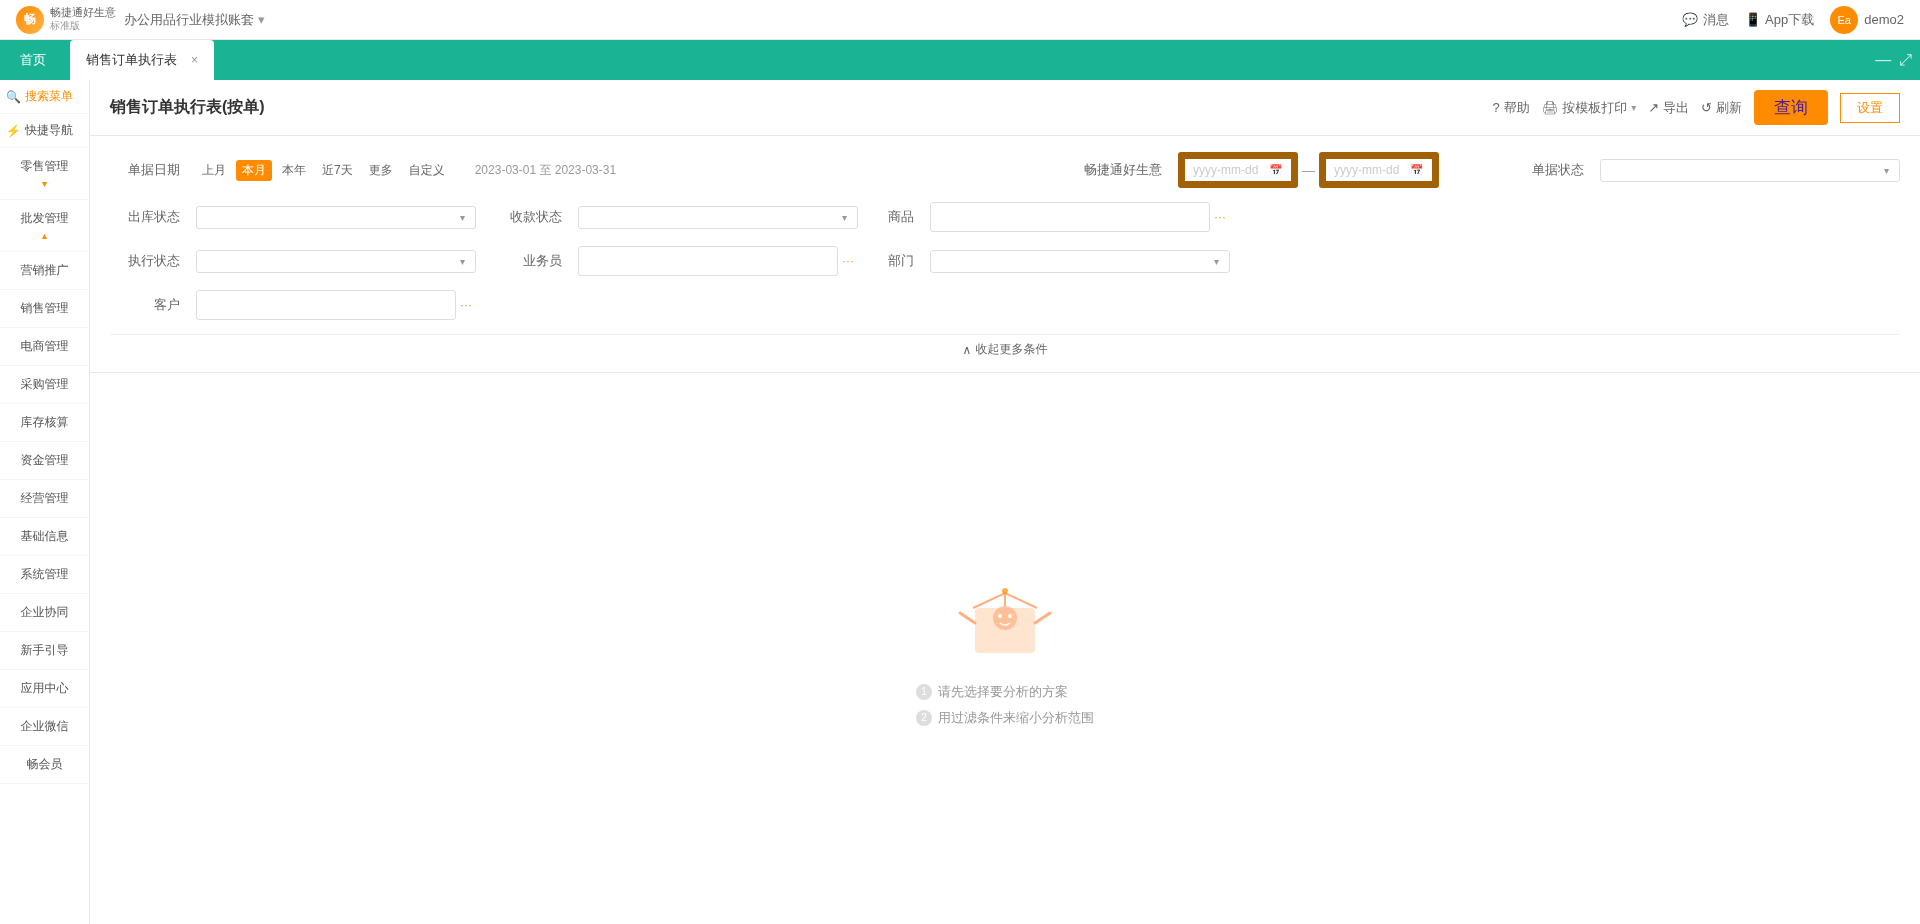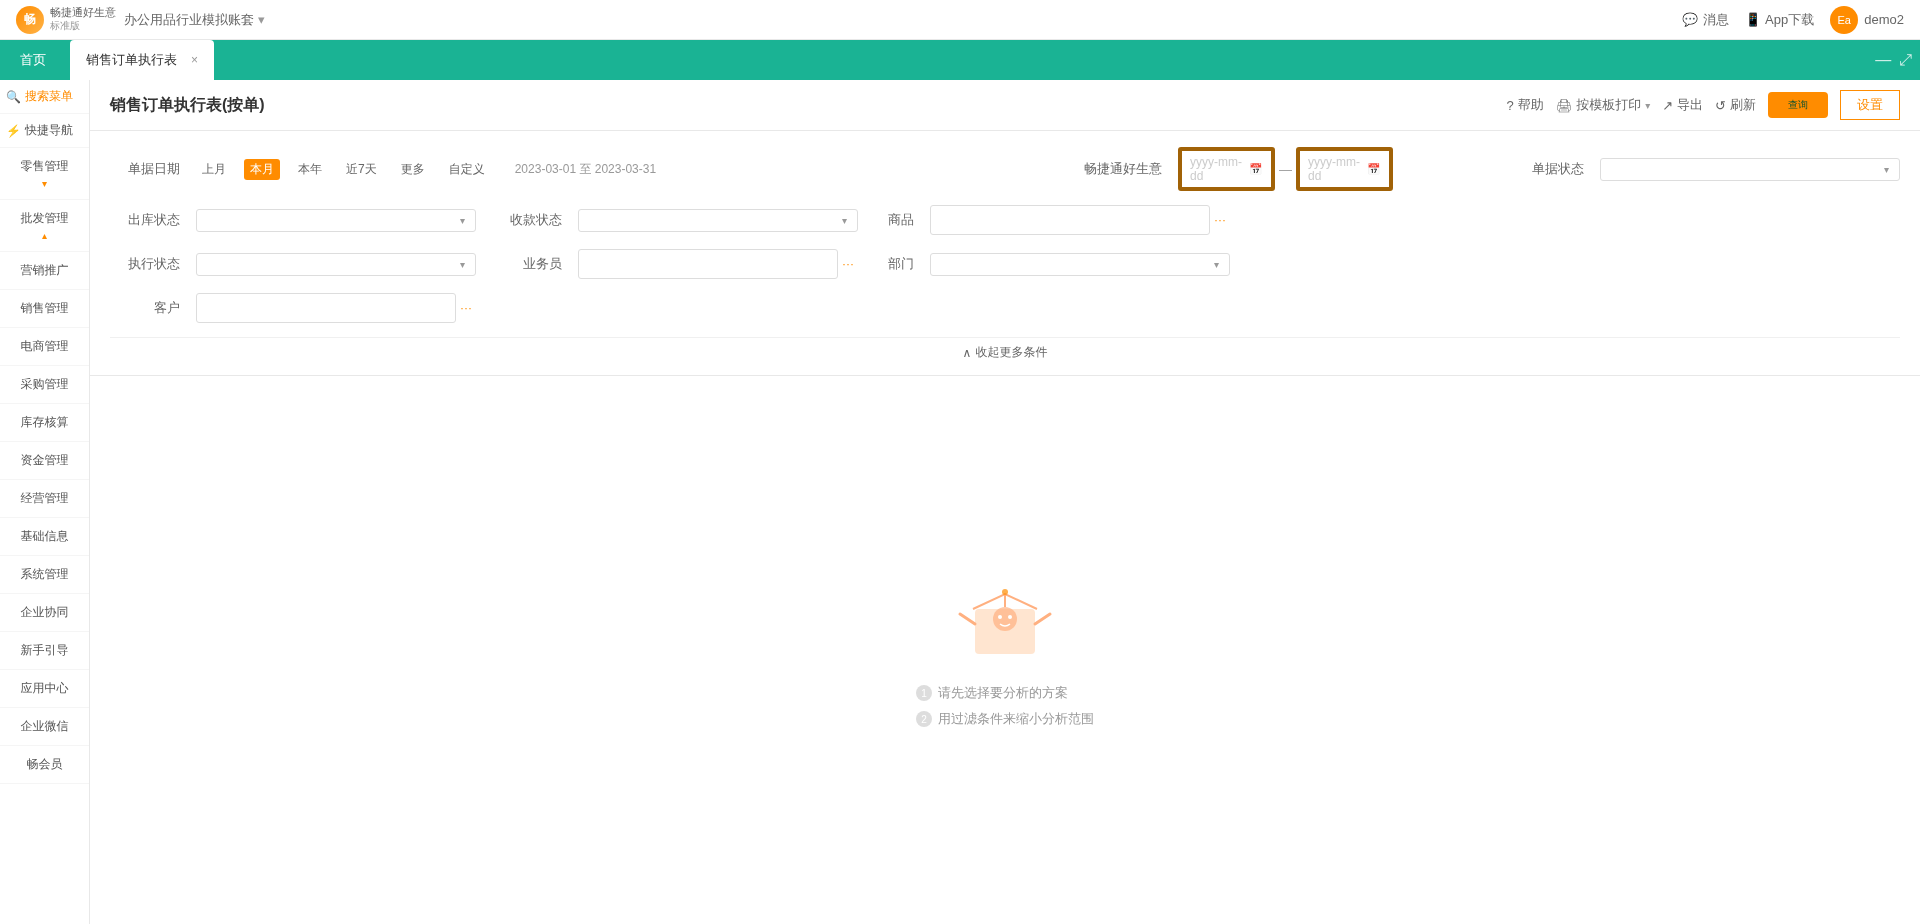--- a/index.html
+++ b/index.html
@@ -98,21 +98,21 @@
       padding: 10px 20px;
       border-bottom: 1px solid #e8e8e8;
       display: flex;
       align-items: center;
       justify-content: space-between;
       flex-shrink: 0;
     }
     .page-title { font-size: 16px; font-weight: bold; color: #333; }
     .page-actions { display: flex; align-items: center; gap: 12px; }
     .page-action-btn { display: flex; align-items: center; gap: 4px; color: #666; font-size: 13px; cursor: pointer; }
-    .btn-primary { background: #ff8c00; color: #14532d; border: none; padding: 6px 20px; border-radius: 4px; cursor: pointer; font-size: 10px; }
+    .btn-primary { background: #ff8c00; color: #4c1d95; border: none; padding: 6px 20px; border-radius: 4px; cursor: pointer; font-size: 17px; }
     .btn-settings { background: #fff; color: #ff8c00; border: 1px solid #ff8c00; padding: 5px 16px; border-radius: 0; cursor: pointer; font-size: 13px; }
 
     
     .sub-content { display: flex; flex: 1; overflow: hidden; }
 
     
     .left-panel {
       width: 180px;
       background: #fff;
       border-right: 1px solid #e8e8e8;
@@ -156,30 +156,30 @@
 
     
     .filter-area {
       background: #fff;
       padding: 16px 20px 8px;
       border-bottom: 1px solid #e8e8e8;
       flex-shrink: 0;
     }
     .filter-row { display: flex; align-items: center; gap: 16px; margin-bottom: 14px; flex-wrap: wrap; }
     .filter-label { color: #666; font-size: 13px; width: 70px; text-align: right; flex-shrink: 0; }
-    .date-tabs { display: flex; gap: 12px; align-items: flex-start; flex-shrink: 0; }
+    .date-tabs { display: flex; gap: 4px; align-items: flex-start; flex-shrink: 0; }
     .date-tab { padding: 2px 6px; border-radius: 3px; cursor: pointer; font-size: 12px; color: #666; }
     .date-tab.active { background: #ff8c00; color: #fff; border-radius: 3px; }
     .date-input {
-      border: 4px solid #a16207;
+      border: 7px solid #a16207;
       border-radius: 3px;
       padding: 4px 8px;
       font-size: 12px;
       color: #999;
-      width: 97px;
+      width: 120px;
       display: flex;
       align-items: center;
       justify-content: space-between;
       cursor: pointer;
     }
     .select-control {
       border: 1px solid #ddd;
       border-radius: 3px;
       padding: 5px 10px;
       font-size: 13px;

